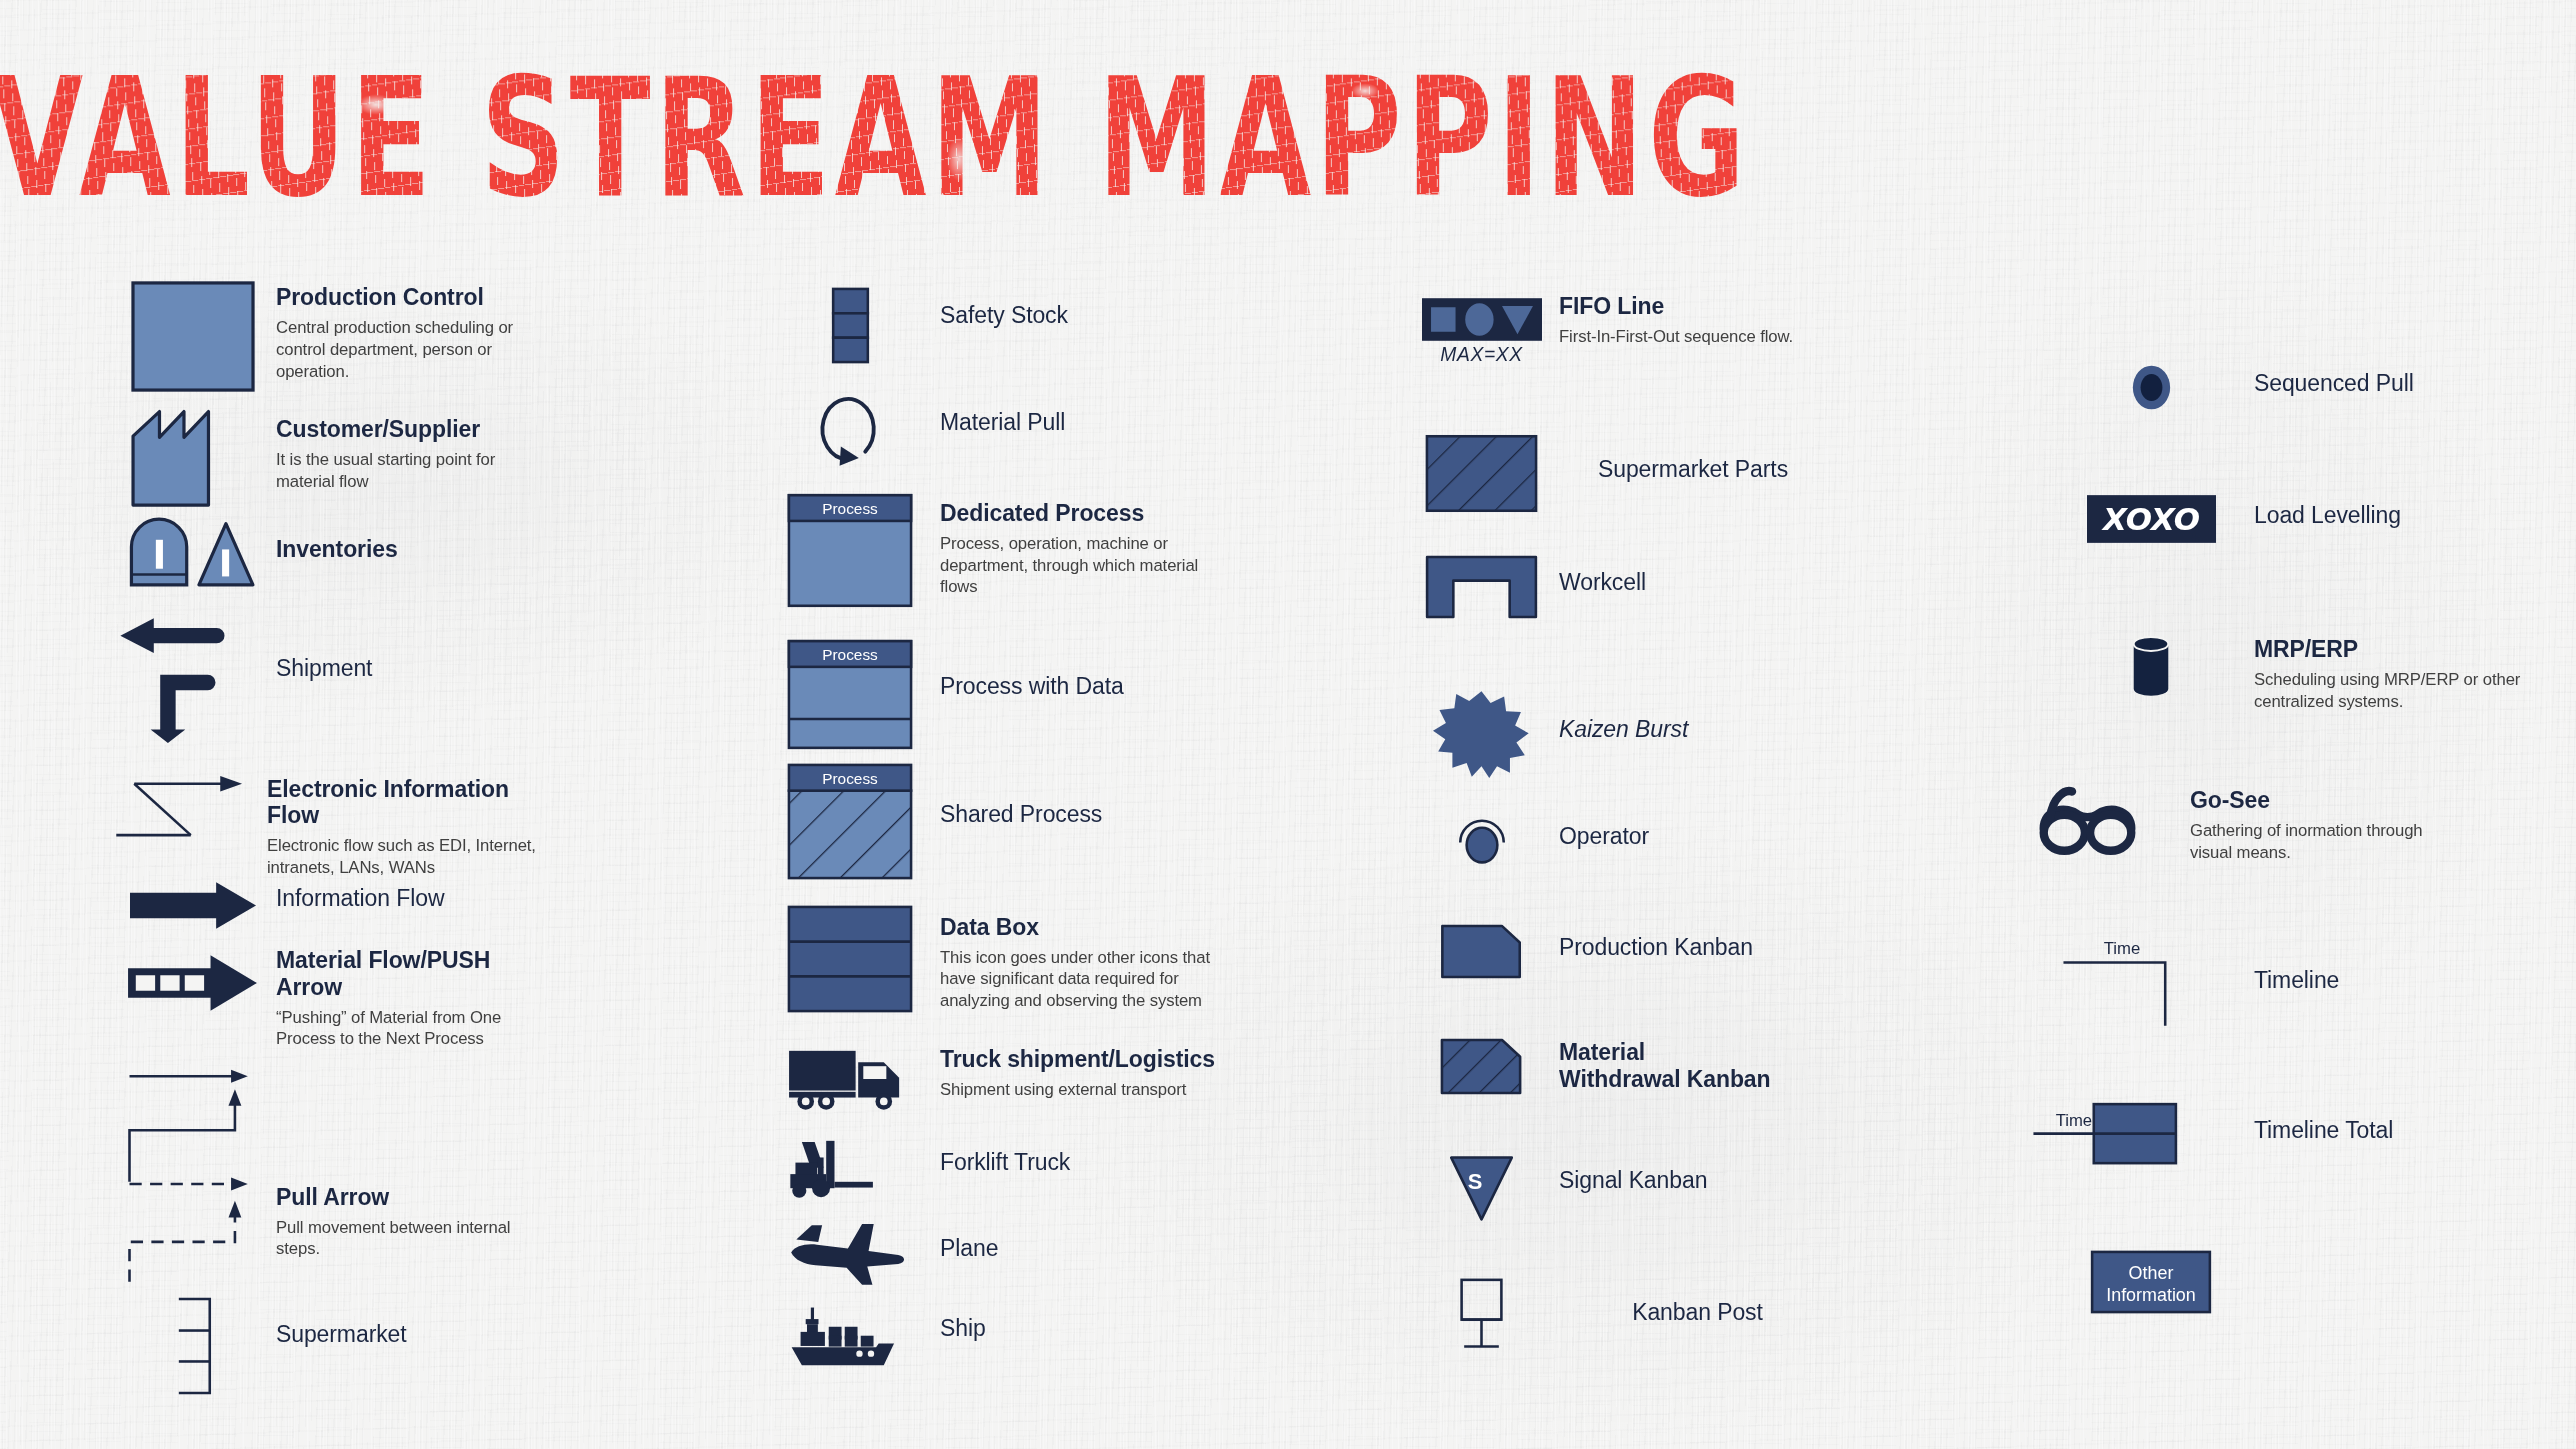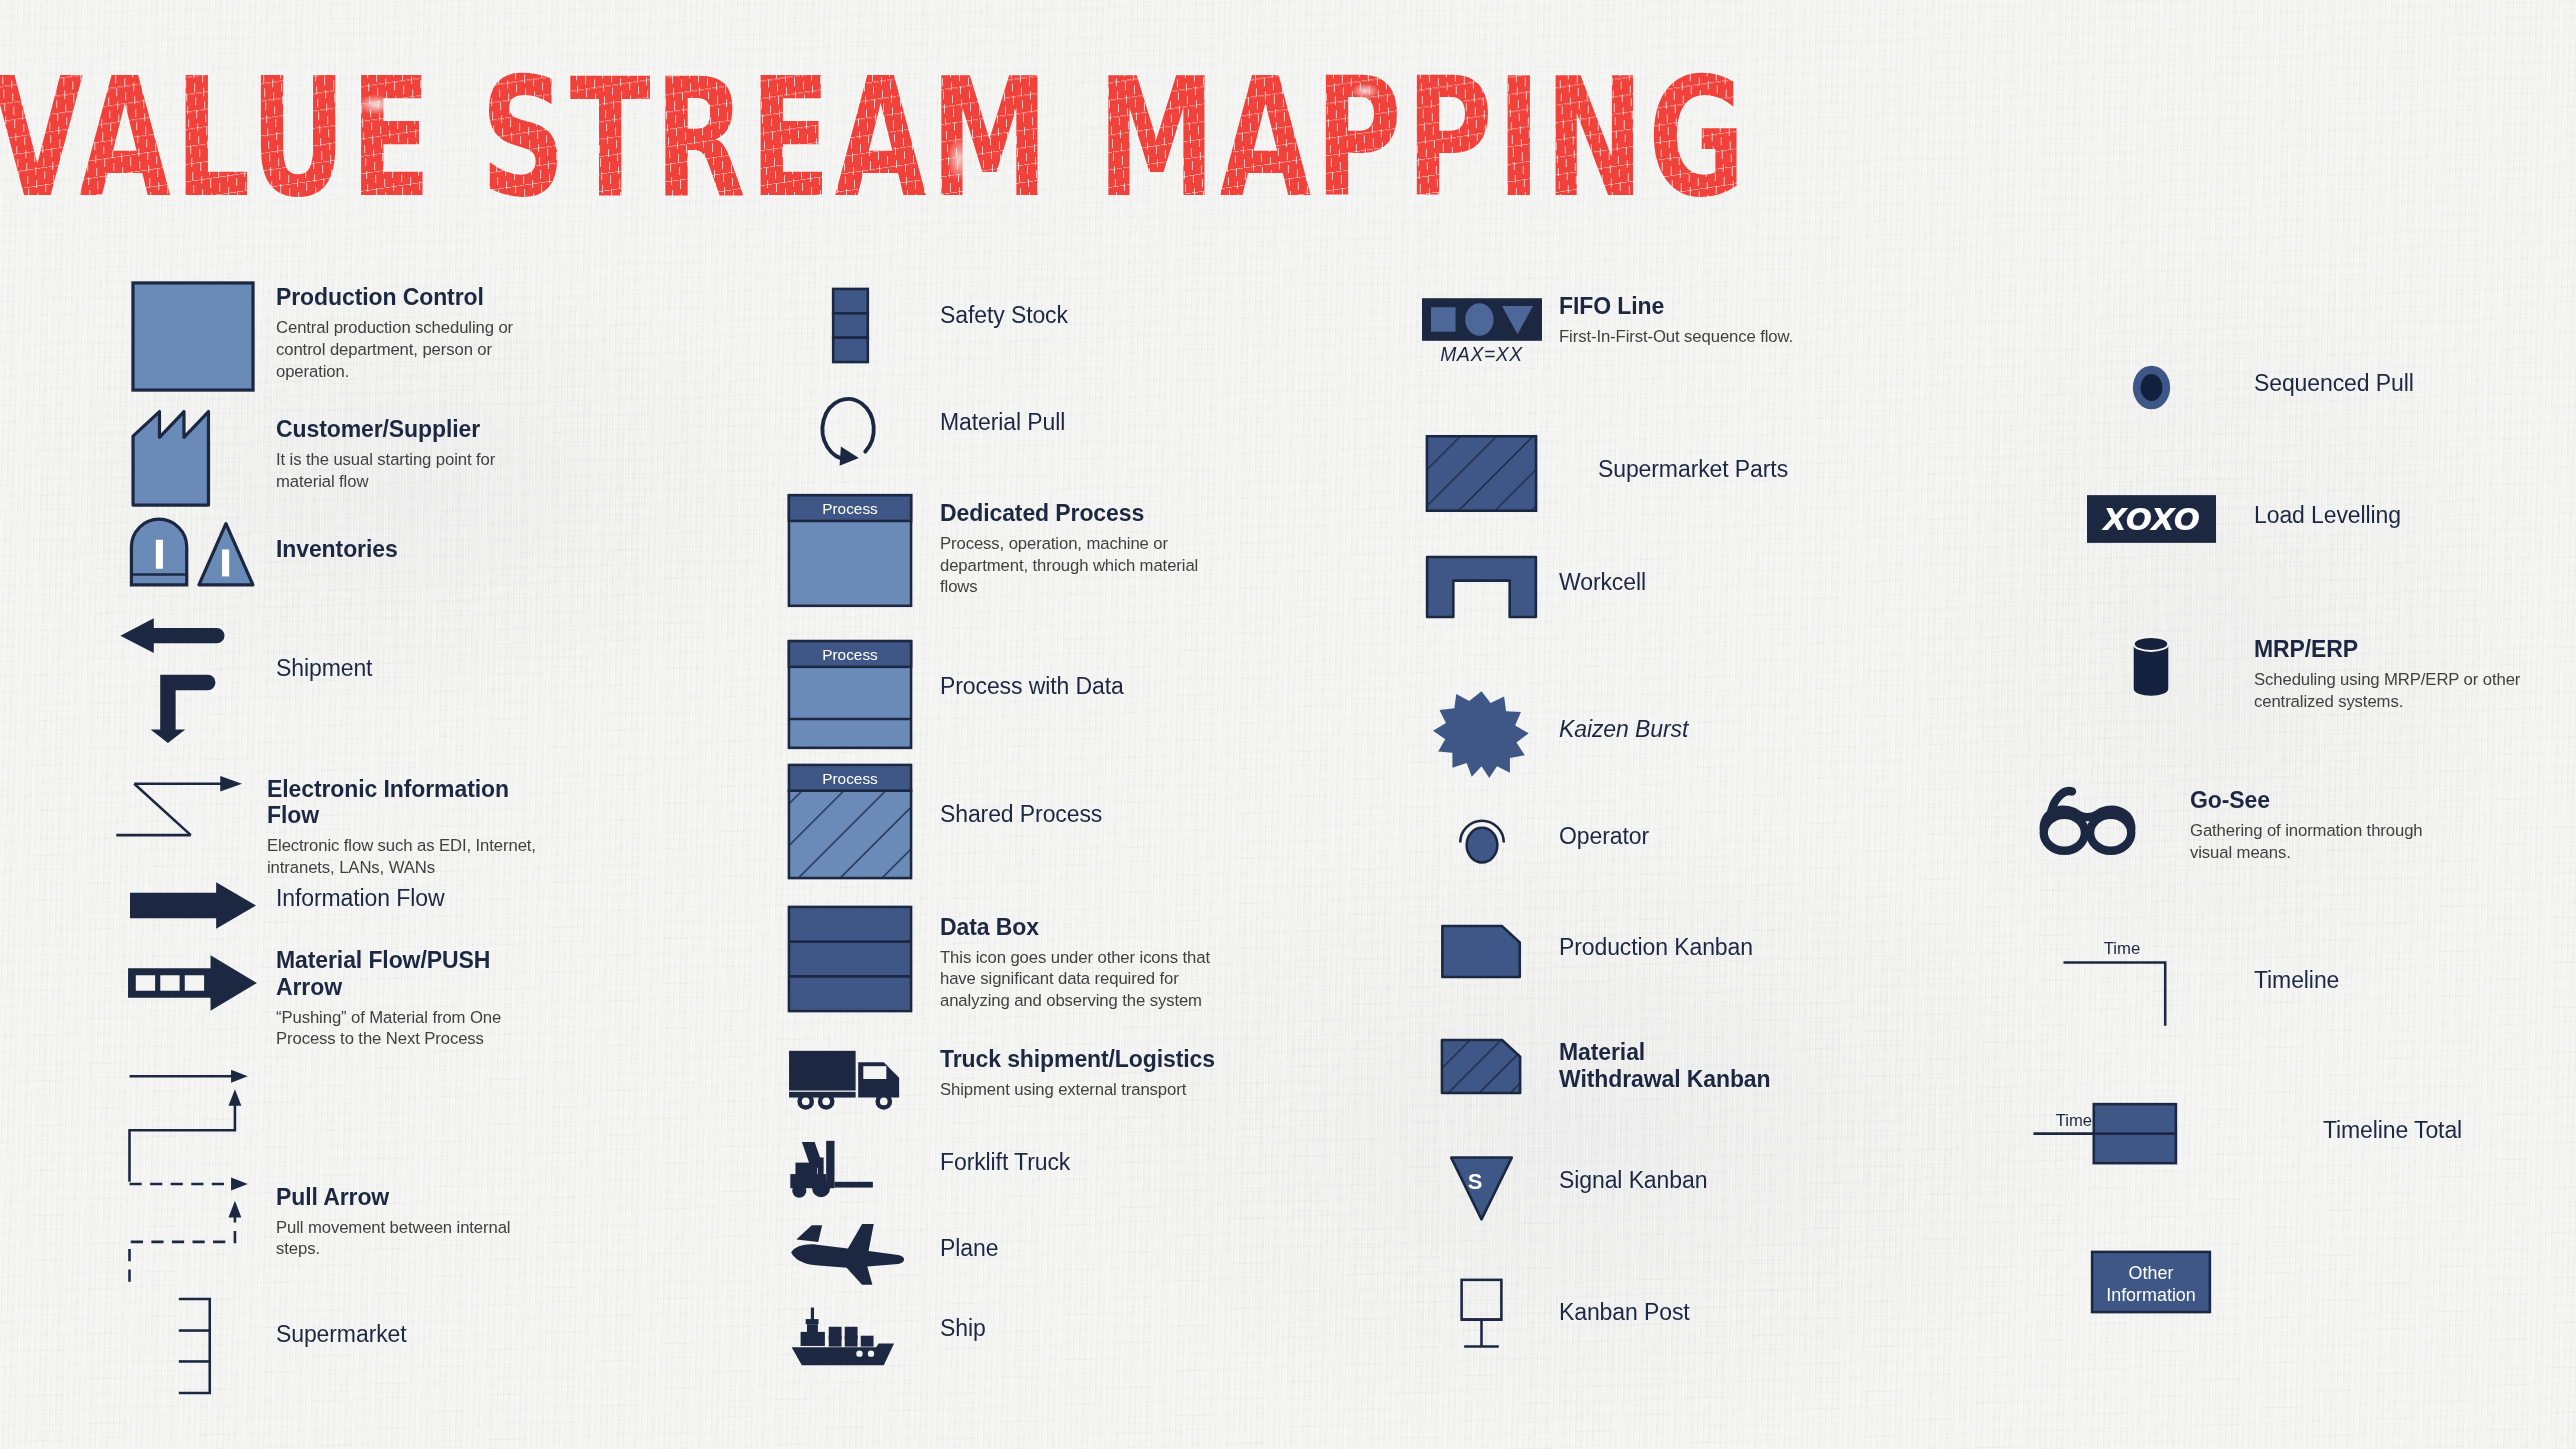--- a/index.html
+++ b/index.html
@@ -491,21 +491,21 @@
 
     <div class="row" style="left:1404px;top:1272px;">
       <div class="icon" style="width:155px;height:84px;">
         <svg width="71" height="77" viewBox="0 0 110 120">
           <rect x="24" y="6" width="62" height="62" fill="none" stroke="#1c2742" stroke-width="4"></rect>
           <line x1="24" y1="68" x2="86" y2="68" stroke="#1c2742" stroke-width="4"></line>
           <line x1="55" y1="68" x2="55" y2="110" stroke="#1c2742" stroke-width="4"></line>
           <line x1="28" y1="110" x2="82" y2="110" stroke="#1c2742" stroke-width="4"></line>
         </svg>
       </div>
-      <div class="txt" style="width:277px;padding-top:27px;">
+      <div class="txt" style="width:277px;padding-top:27px;text-align:center;">
         <div class="lbl reg">Kanban Post</div>
       </div>
     </div>
   </div>
 
   <div class="col">
 
     <div class="row" style="left:2048px;top:361px;">
       <div class="icon" style="width:206px;height:52px;">
         <svg width="45" height="49" viewBox="0 0 70 76">
@@ -572,21 +572,21 @@
 
     <div class="row" style="left:1990px;top:1095px;">
       <div class="icon" style="width:264px;height:84px;">
         <svg width="180" height="77" viewBox="0 0 280 120">
           <text x="65" y="42" font-family="Liberation Sans, sans-serif" font-size="26" fill="#1c2742" text-anchor="middle">Time</text>
           <line x1="2" y1="54" x2="96" y2="54" stroke="#1c2742" stroke-width="4"></line>
           <rect x="96" y="8" width="128" height="92" fill="#3f5787" stroke="#1c2742" stroke-width="4"></rect>
           <line x1="96" y1="54" x2="224" y2="54" stroke="#1c2742" stroke-width="4"></line>
         </svg>
       </div>
-      <div class="txt" style="width:277px;padding-top:22px;text-align:center;">
+      <div class="txt" style="width:277px;padding-top:22px;">
         <div class="lbl reg">Timeline Total</div>
       </div>
     </div>
 
     <div class="row" style="left:2048px;top:1246px;">
       <div class="icon" style="width:206px;height:71px;">
         <svg width="122" height="64" viewBox="0 0 190 100">
           <rect x="3" y="3" width="184" height="94" fill="#3f5787" stroke="#1c2742" stroke-width="4"></rect>
           <text x="95" y="45" font-family="Liberation Sans, sans-serif" font-size="28" fill="#ffffff" text-anchor="middle">Other</text>
           <text x="95" y="79" font-family="Liberation Sans, sans-serif" font-size="28" fill="#ffffff" text-anchor="middle">Information</text>

